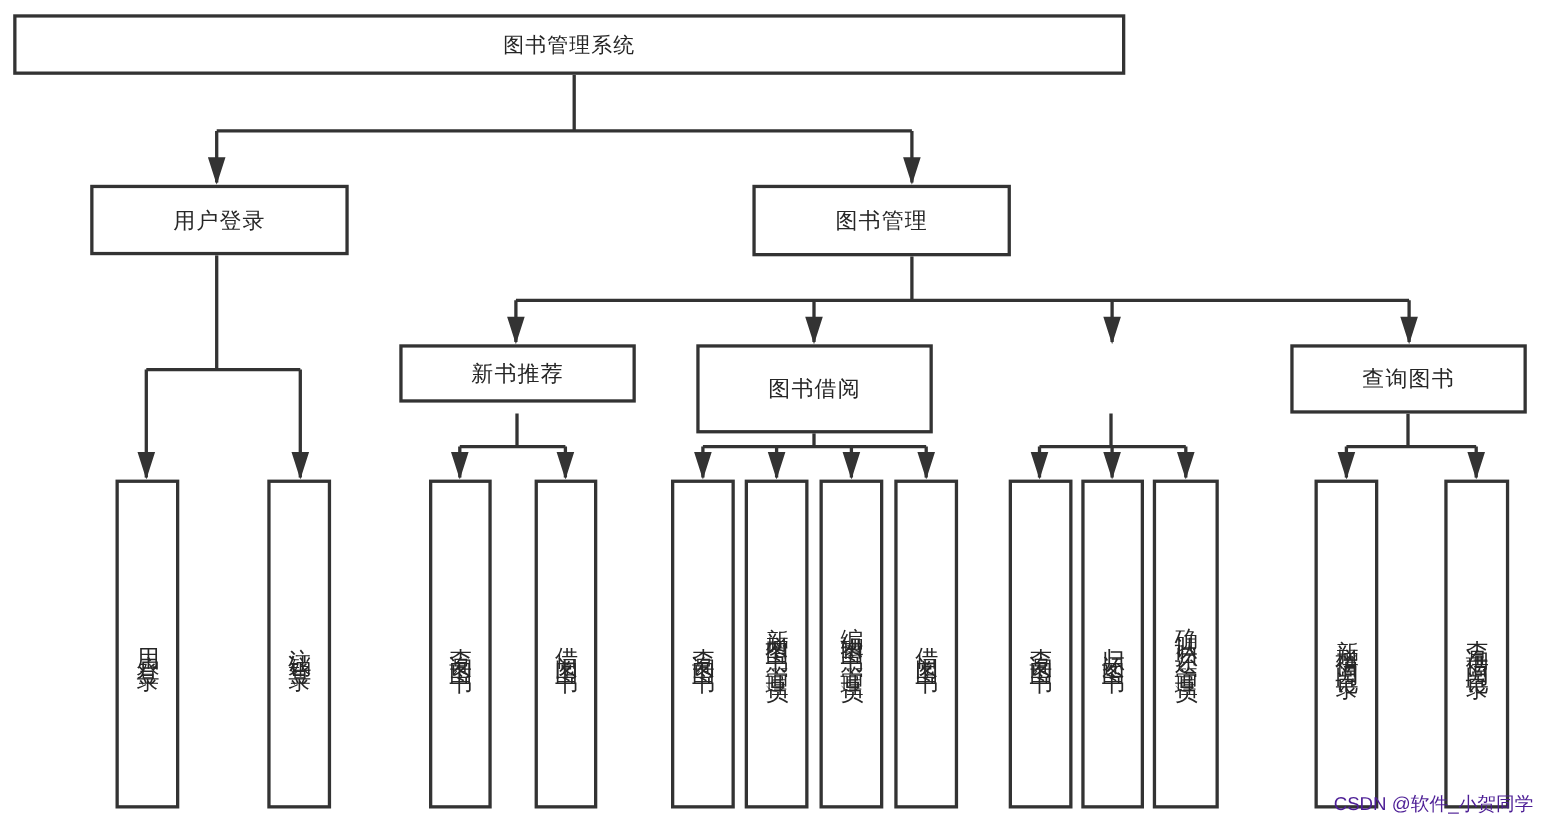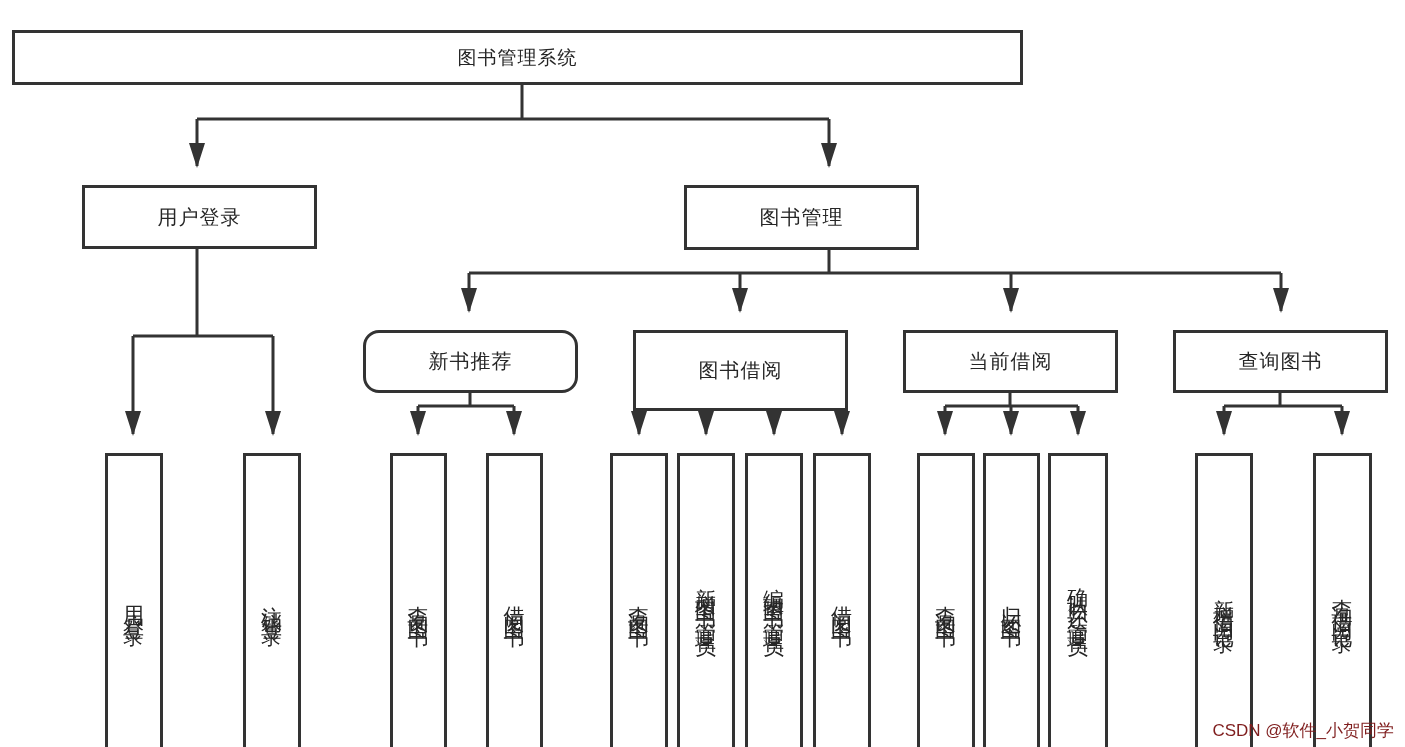--- a/index.html
+++ b/index.html
@@ -24,21 +24,20 @@
   .node, .leaf {
     position: absolute;
     box-sizing: border-box;
     border: 3px solid #333333;
     background: #ffffff;
     display: flex;
     align-items: center;
     justify-content: center;
     z-index: 2;
     color: #262626;
-    margin-top: 17px;
   }
   .node span {
     font-size: 20px;
     letter-spacing: 1px;
     white-space: nowrap;
   }
   .node.root span {
     font-size: 19px;
   }
   .leaf {
@@ -51,21 +50,21 @@
     font-size: 21px;
     letter-spacing: 7px;
     line-height: 1;
     white-space: nowrap;
   }
   .watermark {
     position: absolute;
     right: 11px;
     bottom: 5px;
     font-size: 17px;
-    color: #7f1d1d;
+    color: #4c1d95;
     z-index: 3;
     white-space: nowrap;
   }
 </style>
 </head>
 <body>
 
 <div id="diagram">
 
   <svg id="connectors" width="1405" height="747" viewBox="0 0 1405 747" aria-hidden="true">
@@ -129,28 +128,25 @@
     <span>图书管理系统</span>
   </div>
 
   <div class="node" style="left:82px; top:168px; width:235px; height:64px;">
     <span>用户登录</span>
   </div>
   <div class="node" style="left:684px; top:168px; width:235px; height:65px;">
     <span>图书管理</span>
   </div>
 
-  <div class="node" style="left:363px; top:313px; width:215px; height:63px;border-radius:16px;">
+  <div class="node" style="left:363px; top:313px; width:215px; height:53px;">
     <span>新书推荐</span>
   </div>
   <div class="node" style="left:633px; top:313px; width:215px; height:81px;">
     <span>图书借阅</span>
-  </div>
-  <div class="node" style="left:903px; top:313px; width:215px; height:63px;">
-    <span>当前借阅</span>
   </div>
   <div class="node" style="left:1173px; top:313px; width:215px; height:63px;">
     <span>查询图书</span>
   </div>
 
   <div class="leaf" style="left:105px; width:58px;">
     <span>用户登录</span>
   </div>
   <div class="leaf" style="left:243px; width:58px;">
     <span>注销登录</span>

